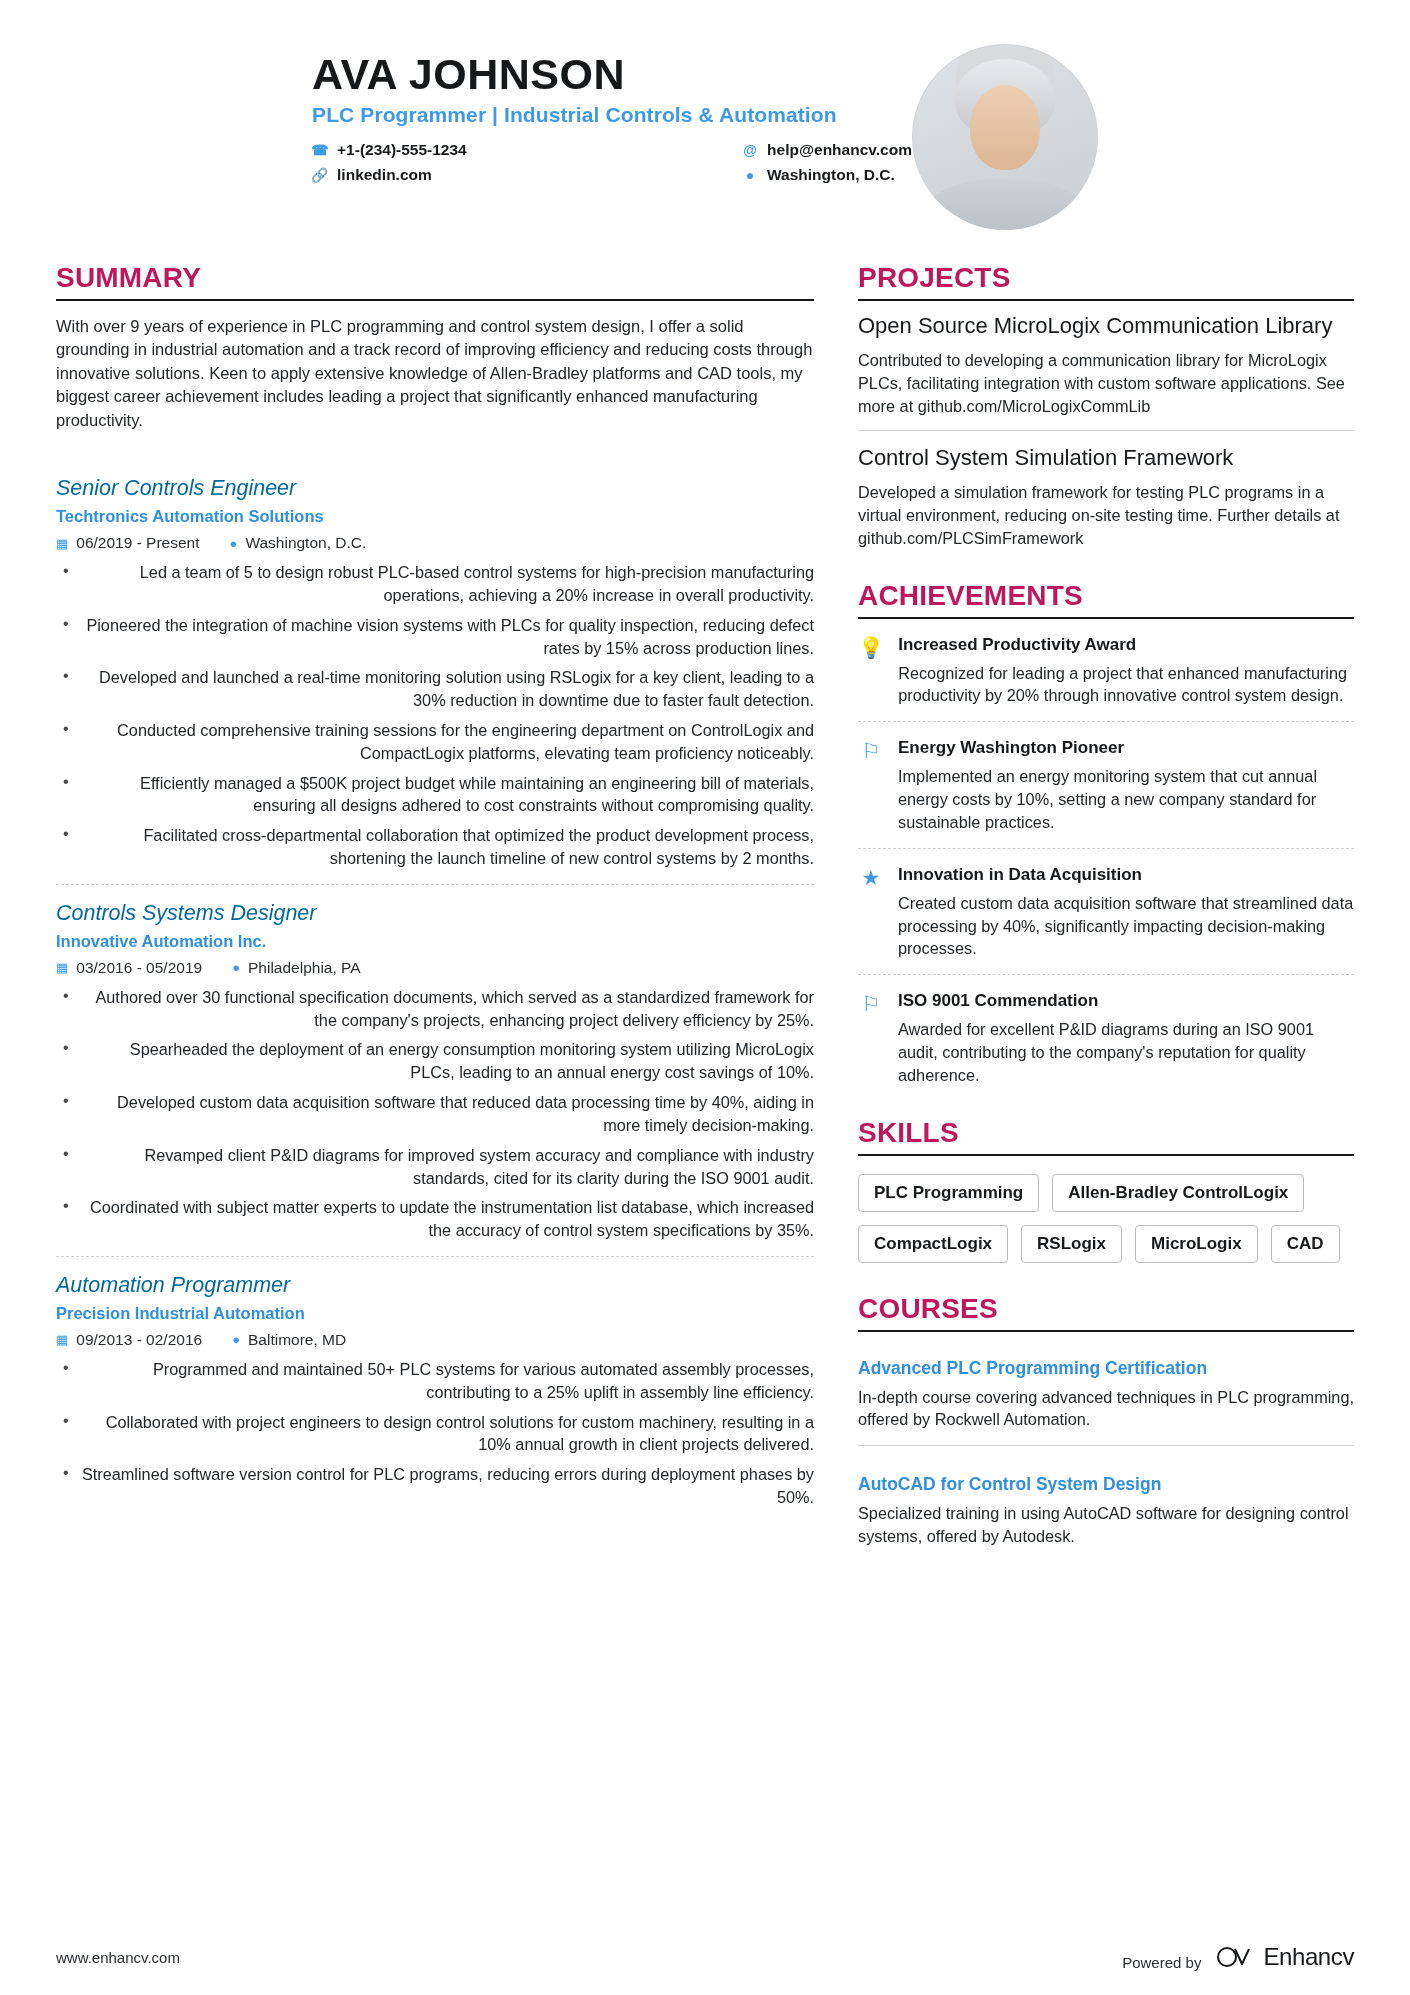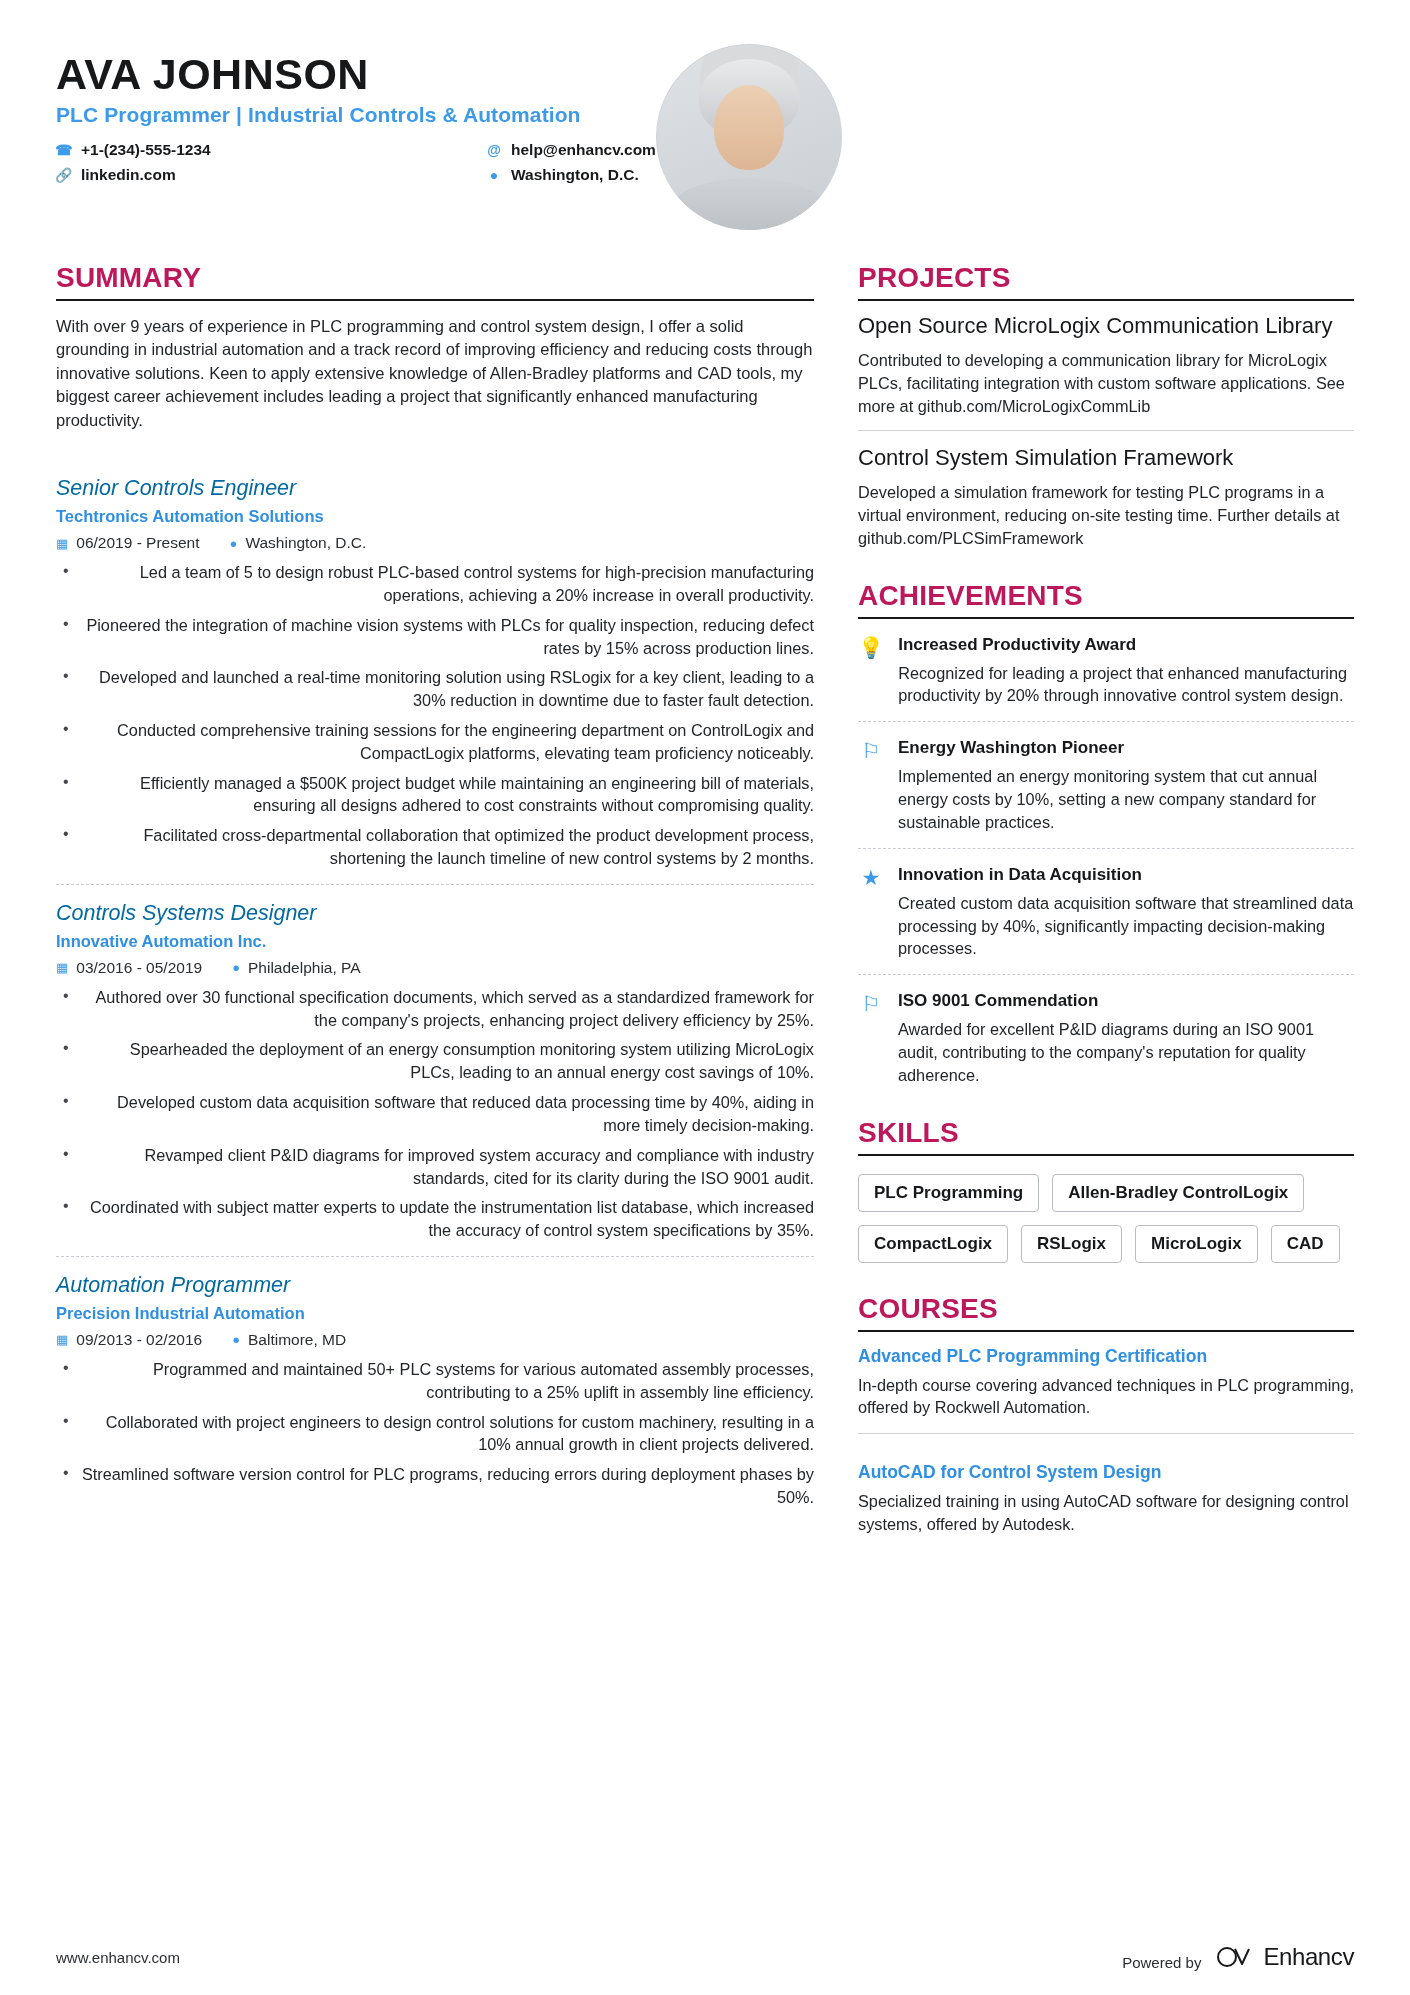--- a/index.html
+++ b/index.html
@@ -15,21 +15,21 @@
   .page {
     position: relative;
     width: 1410px;
     min-height: 1995px;
     padding: 44px 56px 0 56px;
   }
 
   
   .header {
     display: flex;
-    justify-content: flex-start;
+    justify-content: center;
     align-items: flex-start;
     padding-bottom: 10px;
   }
   .header-left { padding-top: 8px; }
   .name {
     font-size: 43px;
     font-weight: bold;
     letter-spacing: 0.5px;
     line-height: 1.05;
     margin: 0 0 6px 0;
@@ -243,21 +243,21 @@
     border: 1px solid #b9bcc0;
     border-radius: 4px;
     padding: 8px 15px;
     font-size: 17px;
     font-weight: bold;
     color: #16181a;
     background: #fff;
     white-space: nowrap;
   }
 
-  .course { padding-top: 14px; }
+  .course { padding-top: 26px; }
   .course + .course { padding-top: 16px; }
   .course-title {
     font-size: 17.5px;
     font-weight: bold;
     color: #2f8fe0;
     margin: 0 0 7px 0;
   }
   .course-desc {
     font-size: 16.3px;
     line-height: 1.4;

